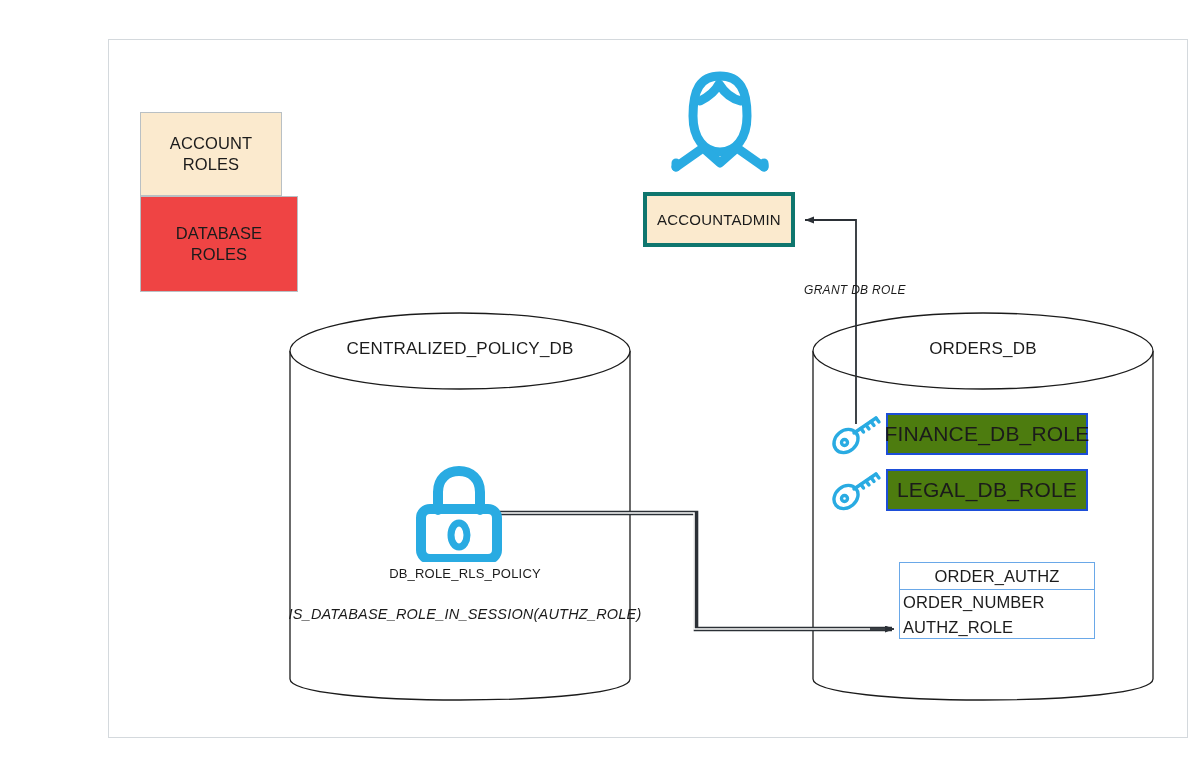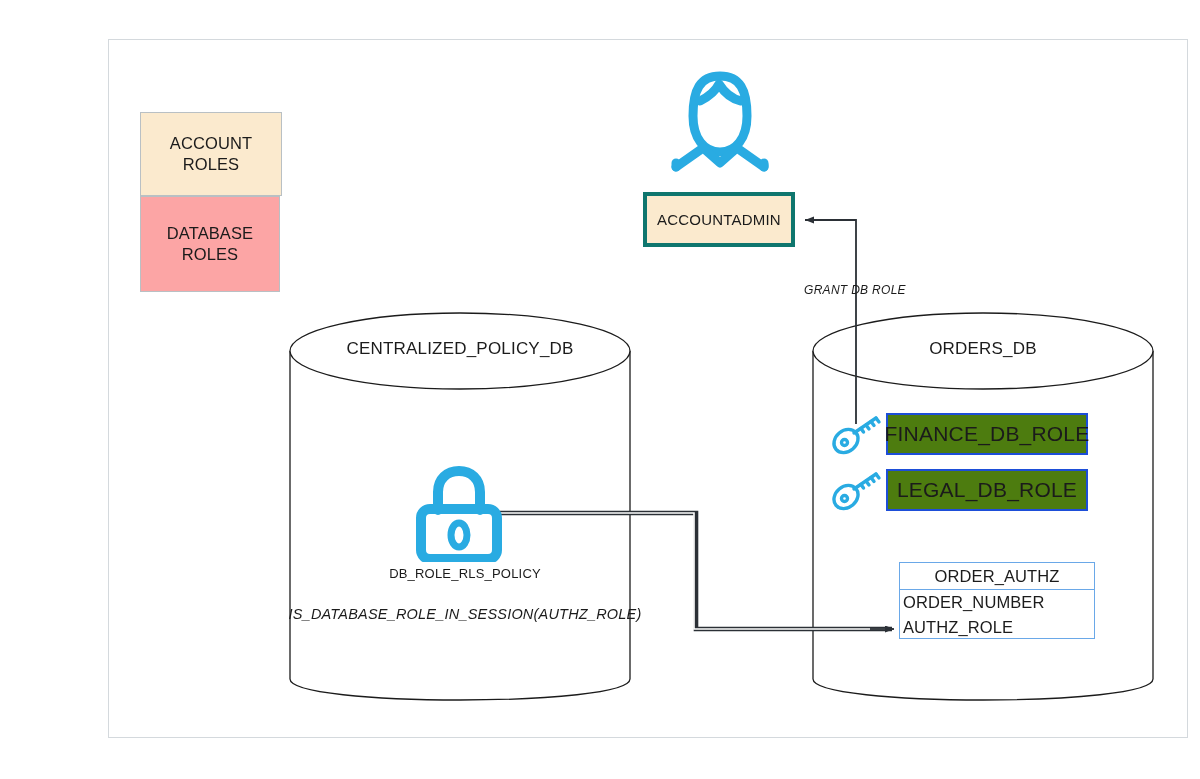--- a/index.html
+++ b/index.html
@@ -44,22 +44,22 @@
     font-size: 16.5px;
     color: #1b1b1b;
     line-height: 1.28;
     letter-spacing: .1px;
   }
   #legend-account {
     left: 92px; top: 112px; width: 142px; height: 84px;
     background: #fbeace;
   }
   #legend-database {
-    left: 92px; top: 196px; width: 140px; height: 96px;
-    background: #fca5a5;
+    left: 92px; top: 196px; width: 158px; height: 96px;
+    background: #ef4444;
   }
   #accountadmin-box {
     position: absolute;
     left: 595px; top: 192px; width: 152px; height: 55px;
     background: #fbeace;
     border: 4px solid #0f766e;
     box-sizing: border-box;
     display: flex;
     align-items: center;
     justify-content: center;

